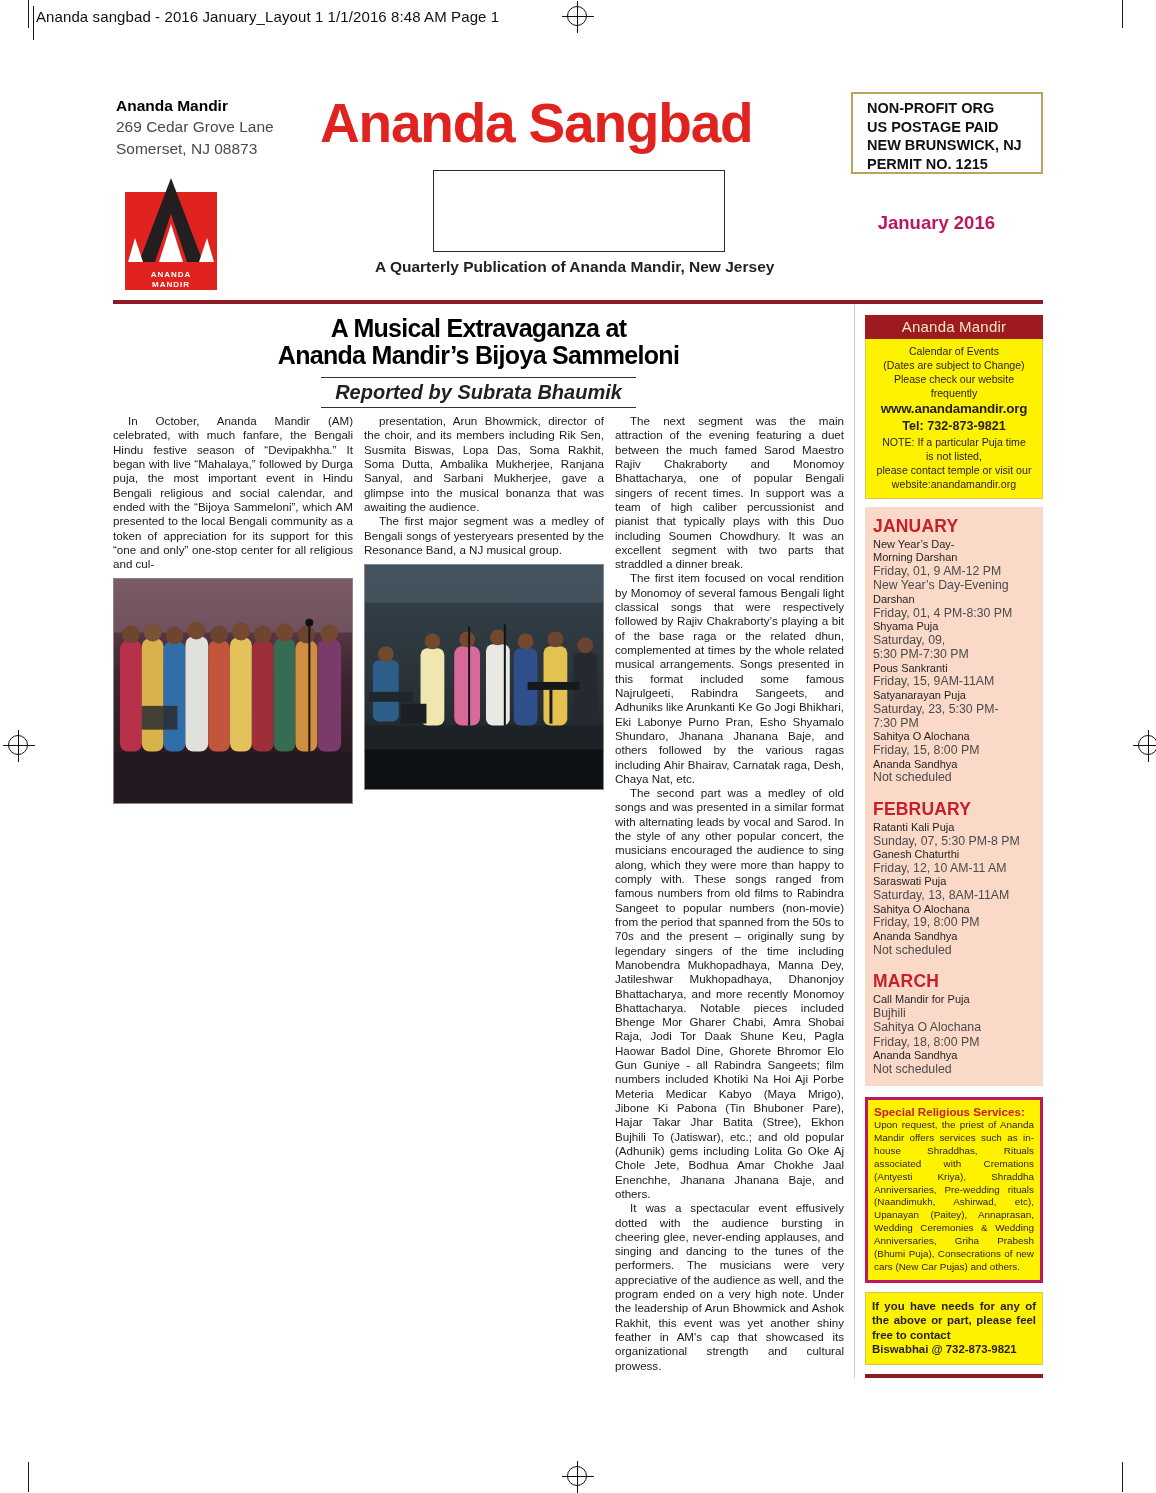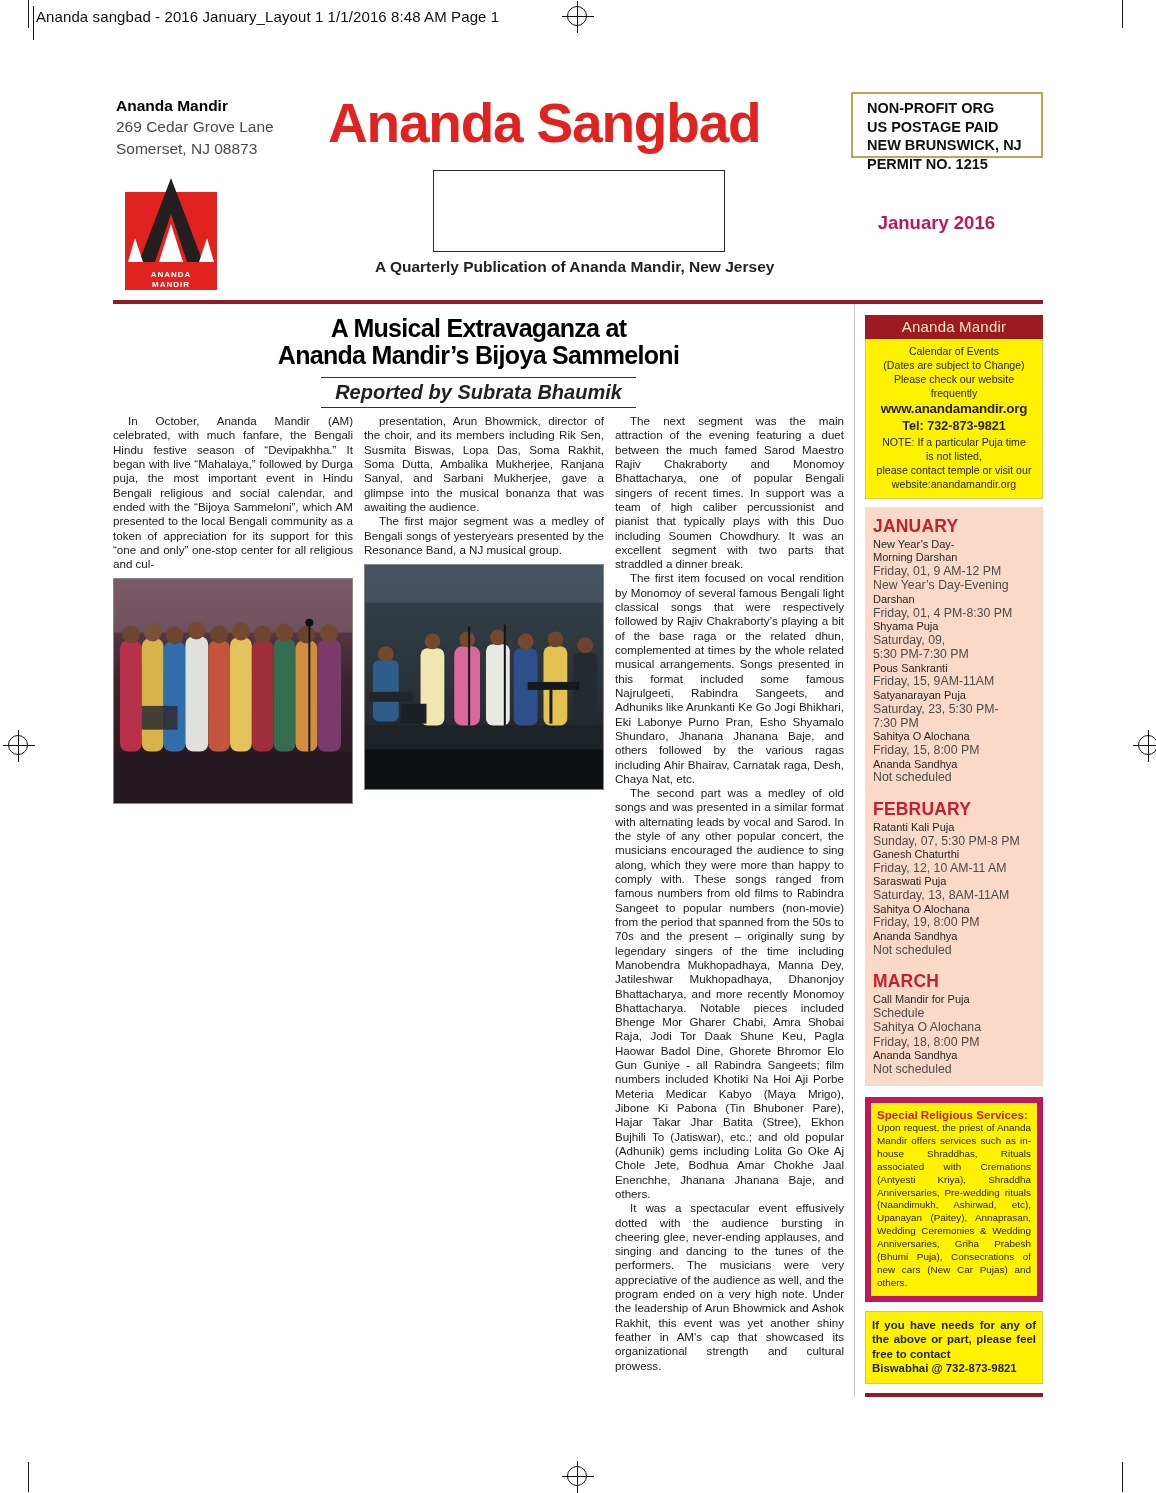--- a/index.html
+++ b/index.html
@@ -52,32 +52,32 @@
   
   .masthead { position: relative; height: 212px; }
   .return-addr {
     position: absolute; left: 3px; top: 7px;
     font-size: 15.5px; line-height: 1.38; color: #231f20;
   }
   .return-addr .org { font-weight: bold; color: #000; }
   .return-addr .line { color: #4a4a4a; }
 
   .nameplate {
-    position: absolute; left: 215px; top: 8px;
+    position: absolute; left: 207px; top: 8px;
     width: 520px;
     font-size: 55px; font-weight: bold;
     color: #e0231f;
     letter-spacing: -1.2px;
     line-height: 1;
     font-family: "Liberation Sans", sans-serif;
   }
 
   .permit-box {
     position: absolute; right: 0px; top: 4px;
-    width: 192px; height: 66px;
+    width: 192px; height: 82px;
     border: 2px solid #b6a75a;
     background: #fff;
     padding: 5px 0 0 14px;
     font-size: 14.5px; font-weight: bold;
     line-height: 1.28;
     color: #111;
   }
 
   .blank-box {
     position: absolute; left: 320px; top: 82px;
@@ -237,21 +237,21 @@
     font-size: 11px; font-weight: normal; color: #231f20;
     line-height: 1.17;
   }
   .sb-ev-when {
     font-size: 12.3px; color: #4b4b4b;
     line-height: 1.17;
   }
 
   .sb-services {
     background: #fff200;
-    border: 6px solid #be185d;
+    border: 3px solid #be185d;
     margin-top: 11px;
     padding: 5px 6px 6px 6px;
   }
   .sb-services-title {
     font-size: 11.6px; font-weight: bold; color: #c8202a;
     margin-bottom: 1px;
   }
   .sb-services-body {
     font-size: 9.9px; line-height: 1.30; color: #231f20;
     text-align: justify;
@@ -521,21 +521,21 @@
           <div class="sb-ev-when">Saturday, 13, 8AM-11AM</div>
           <div class="sb-ev-name">Sahitya O Alochana</div>
           <div class="sb-ev-when">Friday, 19, 8:00 PM</div>
           <div class="sb-ev-name">Ananda Sandhya</div>
           <div class="sb-ev-when">Not scheduled</div>
         </div>
 
         <div class="sb-month later">MARCH</div>
         <div>
           <div class="sb-ev-name">Call Mandir for Puja</div>
-          <div class="sb-ev-when">Schedule</div>
+          <div class="sb-ev-when">Bujhili</div>
           <div class="sb-ev-when">Sahitya O Alochana</div>
           <div class="sb-ev-when">Friday, 18, 8:00 PM</div>
           <div class="sb-ev-name">Ananda Sandhya</div>
           <div class="sb-ev-when">Not scheduled</div>
         </div>
       </div>
 
       <div class="sb-services">
         <div class="sb-services-title">Special Religious Services:</div>
         <div class="sb-services-body">Upon request, the priest of Ananda Mandir offers services such as in-house Shraddhas, Rituals associated with Cremations (Antyesti Kriya), Shraddha Anniversaries, Pre-wedding rituals (Naandimukh, Ashirwad, etc), Upanayan (Paitey),  Annaprasan, Wedding Ceremonies &amp; Wedding Anniversaries, Griha Prabesh (Bhumi Puja), Consecrations of new cars (New Car Pujas) and others.</div>

